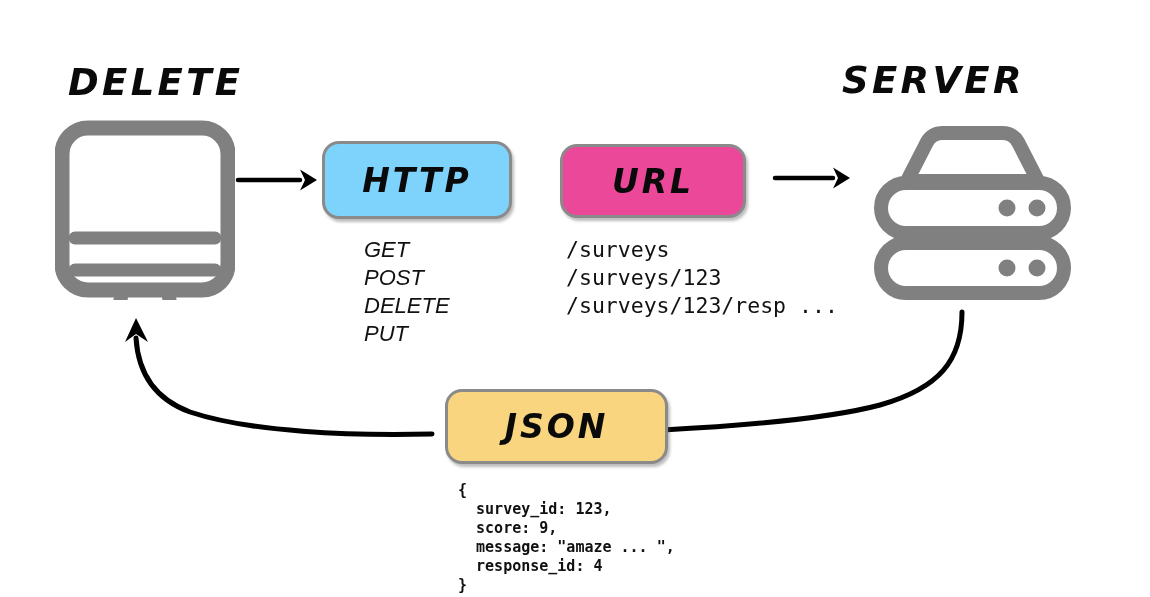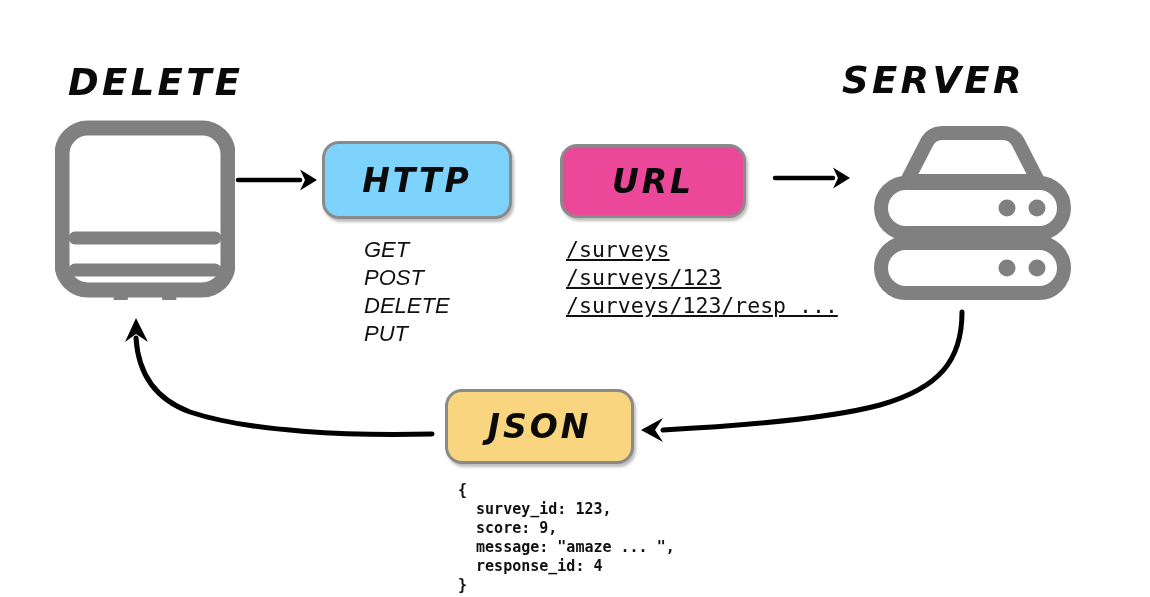--- a/index.html
+++ b/index.html
@@ -80,33 +80,33 @@
     border-radius: 17px;
     box-sizing: border-box;
     display: flex;
     align-items: center;
     justify-content: center;
     box-shadow: 2px 3px 3px rgba(90,90,90,0.40);
   }
 
   #http-box  { left: 322px; top: 141px; width: 190px; height: 78px; background: #7dd3fc; }
   #url-box   { left: 560px; top: 144px; width: 186px; height: 74px; background: #ec4899; }
-  #json-box  { left: 445px; top: 389px; width: 189px; height: 75px; background: #f8d57e; }
+  #json-box  { left: 445px; top: 389px; width: 223px; height: 75px; background: #f8d57e; }
 
   
   .icon-wrap { position: absolute; }
   #client-icon { left: 55px; top: 120px; width: 180px; height: 180px; }
   #server-icon { left: 865px; top: 125px; width: 215px; height: 175px; }
 
   
   #client-title { left: 68px;  top: 64px; }
   #server-title { left: 842px; top: 62px; }
 
   #http-methods { left: 364px; top: 236px; }
-  #url-paths    { left: 566px; top: 236px; text-decoration: underline; }
+  #url-paths    { left: 566px; top: 236px; }
   #json-code    { left: 458px; top: 481px; }
 </style>
 </head>
 <body>
 
 <svg id="diagram-canvas" viewBox="0 0 1150 597" xmlns="http://www.w3.org/2000/svg">
 
   <g>
     <line x1="238" y1="180" x2="300" y2="180" stroke="#000000" stroke-width="4.5" stroke-linecap="round"></line>
     <path d="M300 169.5 L317 180 L300 190.5 L305 180 Z" fill="#000000"></path>

